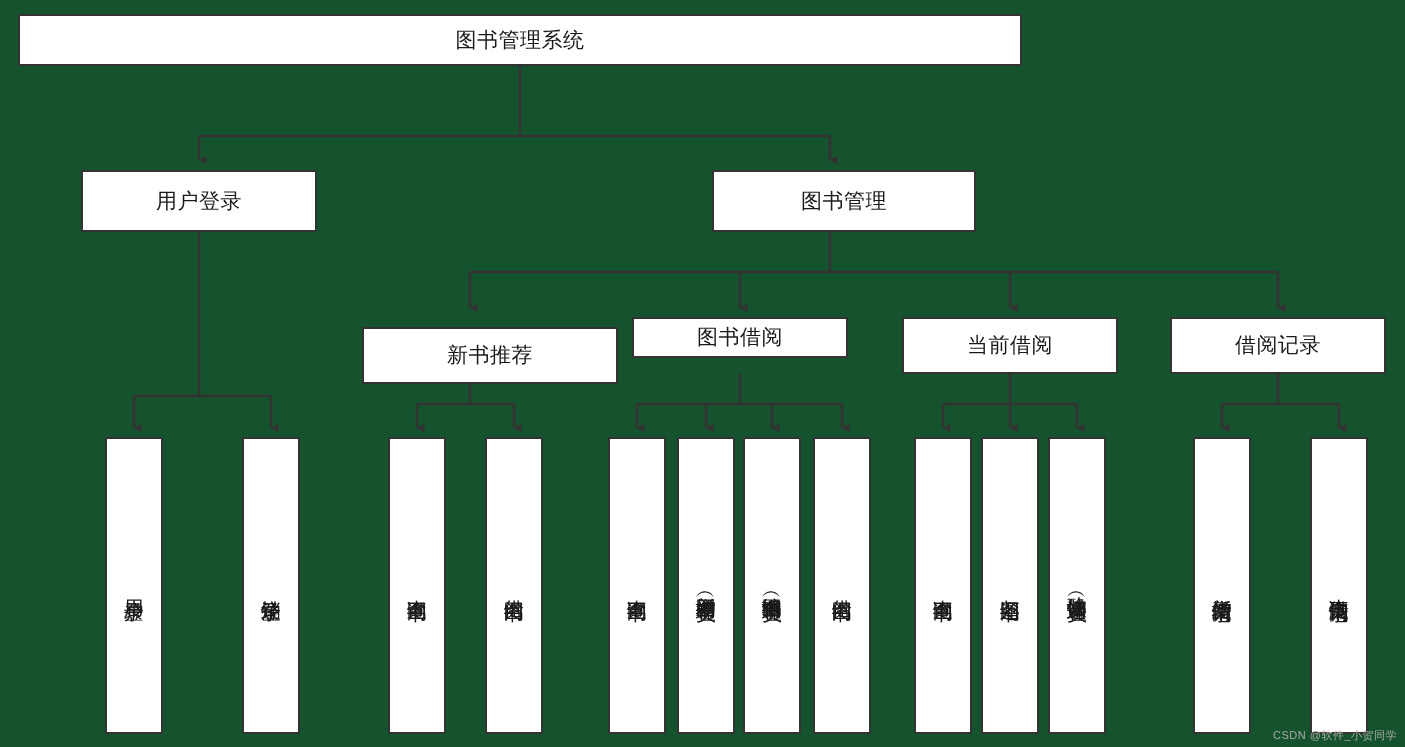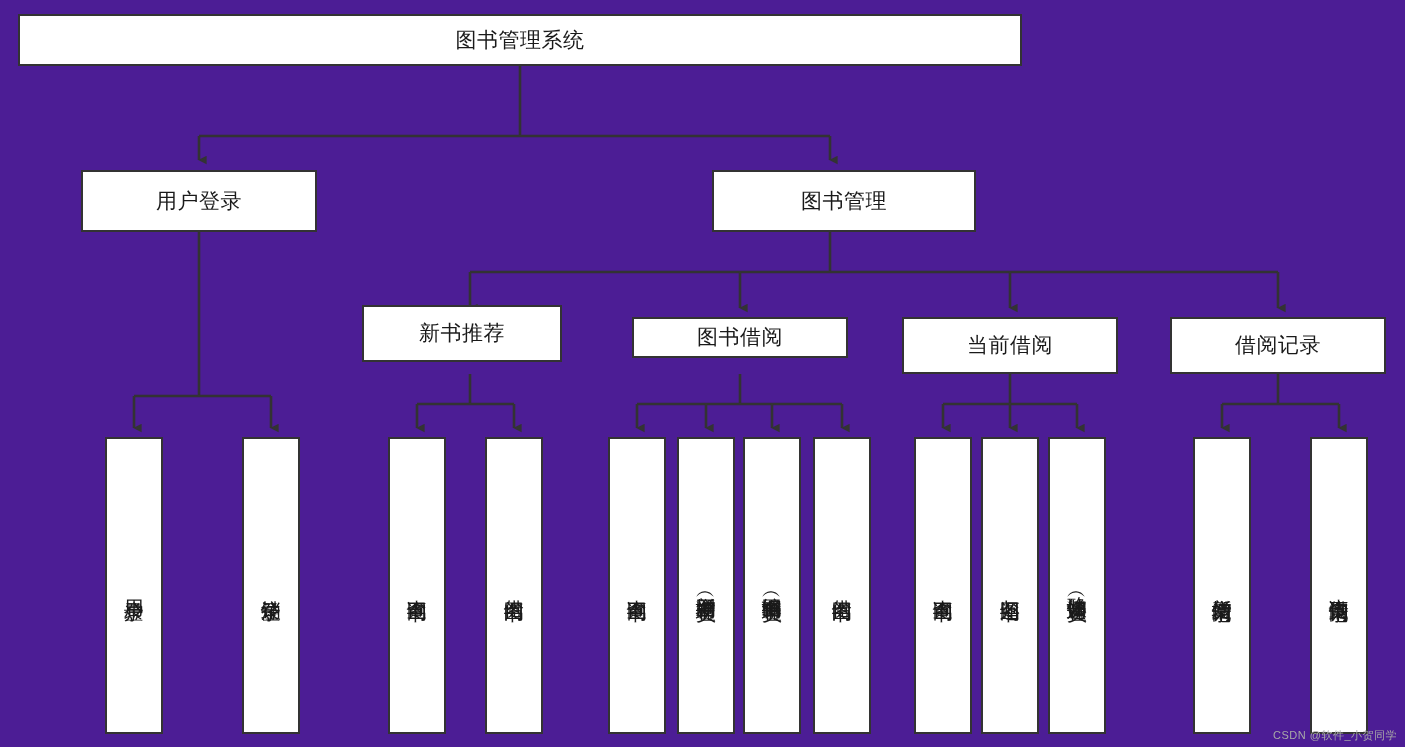--- a/index.html
+++ b/index.html
@@ -9,21 +9,21 @@
     background: #ffffff;
   }
   body {
     font-family: "Liberation Sans", "DejaVu Sans", sans-serif;
     color: #1a1a1a;
   }
   #diagram-root {
     position: relative;
     width: 1405px;
     height: 747px;
-    background: #4c1d95;
+    background: #14532d;
     overflow: hidden;
   }
   #edge-layer {
     position: absolute;
     left: 0;
     top: 0;
     width: 1405px;
     height: 747px;
     pointer-events: none;
   }
@@ -130,21 +130,21 @@
   </div>
 
   <div class="node" style="left:81px; top:170px; width:236px; height:62px;">
     <span class="node-label">用户登录</span>
   </div>
 
   <div class="node" style="left:712px; top:170px; width:264px; height:62px;">
     <span class="node-label">图书管理</span>
   </div>
 
-  <div class="node" style="left:362px; top:305px; width:200px; height:57px;">
+  <div class="node" style="left:362px; top:327px; width:256px; height:57px;">
     <span class="node-label">新书推荐</span>
   </div>
 
   <div class="node" style="left:632px; top:317px; width:216px; height:41px;">
     <span class="node-label">图书借阅</span>
   </div>
 
   <div class="node" style="left:902px; top:317px; width:216px; height:57px;">
     <span class="node-label">当前借阅</span>
   </div>

